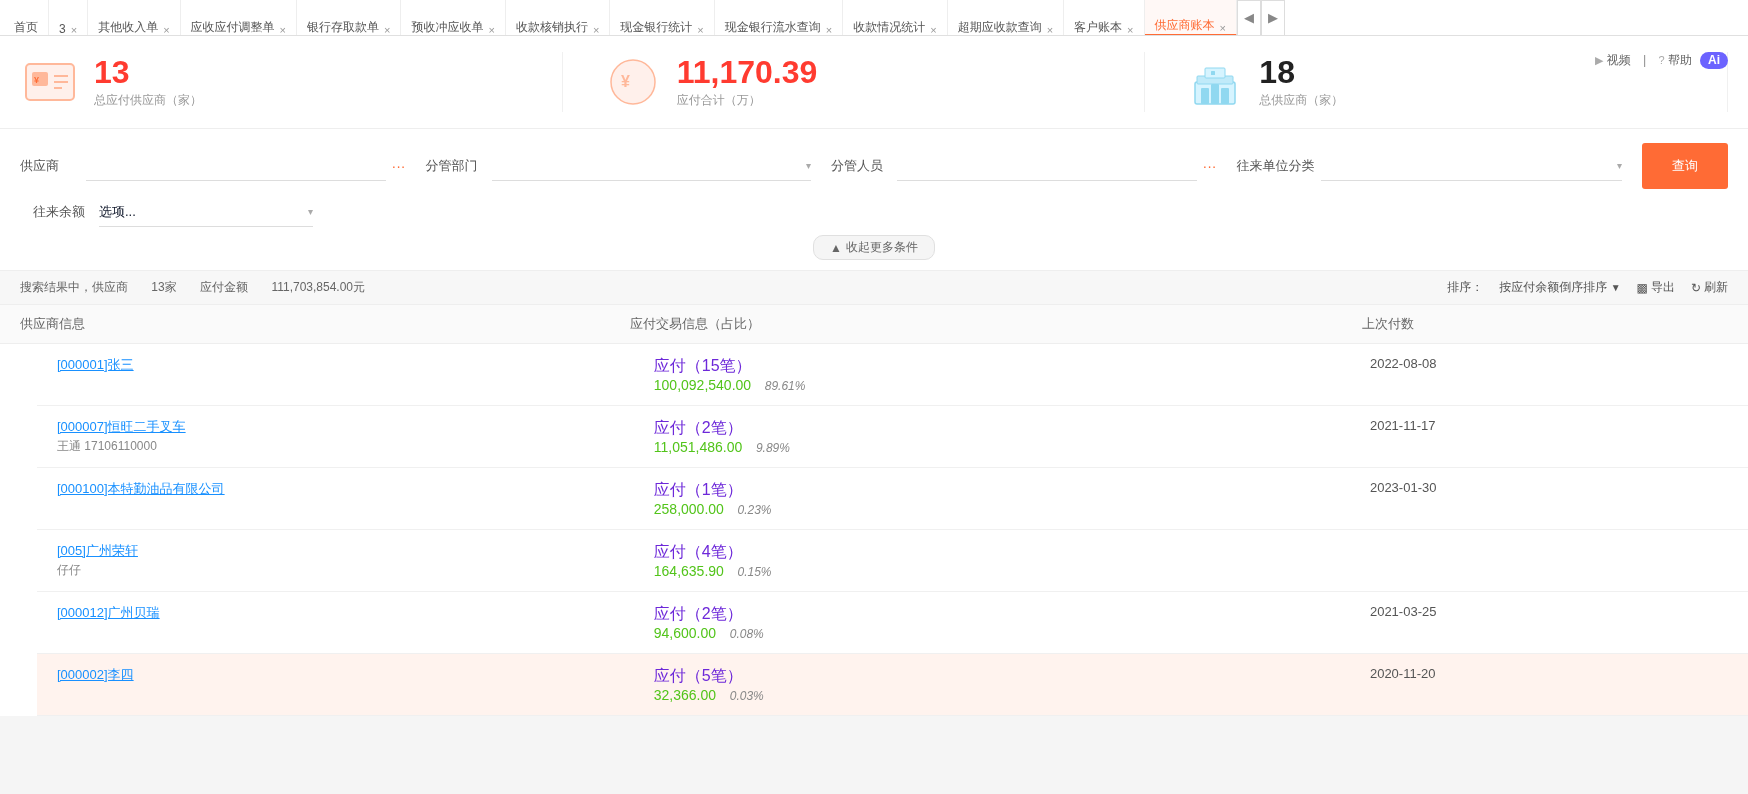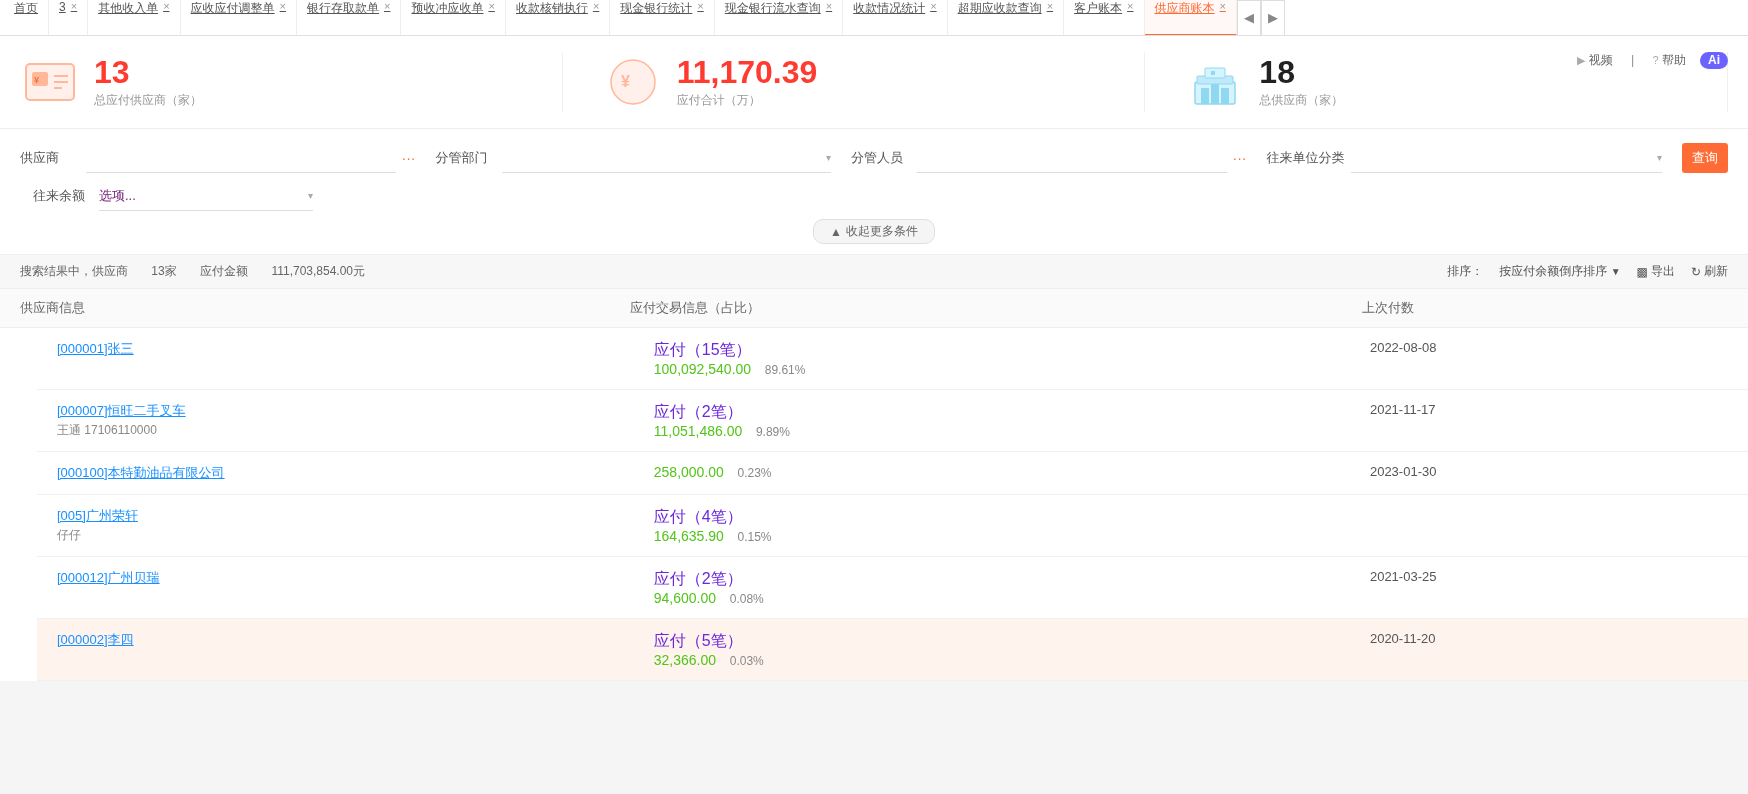--- a/index.html
+++ b/index.html
@@ -10,30 +10,29 @@
       display: flex;
       align-items: center;
       background: #fff;
       border-bottom: 1px solid #e0e0e0;
       height: 36px;
       padding: 0 4px;
       overflow: hidden;
     }
     .nav-tab {
       display: inline-flex;
-      align-items: flex-start;
+      align-items: flex-end;
       padding: 0 10px;
       height: 36px;
       font-size: 12px;
       color: #555;
       cursor: pointer;
       white-space: nowrap;
       border-right: 1px solid #eee;
       flex-shrink: 0;
-      text-decoration: underline;
     }
     .nav-tab .close-x {
       margin-left: 5px;
       color: #999;
       font-size: 11px;
     }
     .nav-tab.active {
       color: #ff6b35;
       border-bottom: 2px solid #ff6b35;
       background: #fff8f6;
@@ -86,21 +85,21 @@
     .stat-label {
       font-size: 12px;
       color: #999;
       margin-top: 2px;
     }
     .header-actions {
       position: absolute;
       right: 20px;
       top: 16px;
       display: flex;
-      gap: 14px;
+      gap: 8px;
       font-size: 12px;
       color: #666;
       text-align: right;
     }
     .header-actions span { cursor: pointer; }
 
     
     .filter-area {
       background: #fff;
       padding: 14px 20px 10px;
@@ -141,45 +140,45 @@
       align-items: center;
       border-bottom: 1px solid #ddd;
       height: 30px;
       position: relative;
     }
     .filter-select-wrap select {
       flex: 1;
       border: none;
       outline: none;
       font-size: 13px;
-      color: #701a75;
+      color: #0f172a;
       background: transparent;
       appearance: none;
       cursor: pointer;
     }
     .filter-select-wrap .dropdown-arrow {
       color: #aaa;
       font-size: 10px;
       pointer-events: none;
     }
     .filter-dots {
       color: #ff6b35;
       font-size: 14px;
       cursor: pointer;
     }
     .btn-query {
       background: #ff6b35;
       color: #fff;
       border: none;
-      padding: 6px 10px;
+      padding: 6px 30px;
       border-radius: 3px;
       font-size: 13px;
       cursor: pointer;
       white-space: nowrap;
-      height: 30px;
+      height: 46px;
       font-family: Liberation Serif, serif;
     }
     .collapse-bar {
       display: flex;
       justify-content: center;
       margin-top: 6px;
     }
     .collapse-btn {
       display: flex;
       align-items: center;
@@ -265,21 +264,21 @@
     }
 
     .txn-label { color: #6d28d9; font-size: 16px; }
     .txn-amount {
       color: #52c41a;
       font-size: 14px;
       font-weight: 500;
       margin-right: 10px;
       cursor: pointer;
     }
-    .txn-percent { color: #888; font-size: 12px; }
+    .txn-percent { color: #888; font-size: 12px; font-style: italic; }
 
     .lastpay-date { color: #555; font-size: 13px; }
 
     
     ::-webkit-scrollbar { width: 6px; height: 6px; }
     ::-webkit-scrollbar-thumb { background: #ccc; border-radius: 3px; }
   </style>
 </head>
 <body>
 
@@ -529,20 +528,21 @@
     </div>
   </div>
     <div class="table-row">
     <div class="col-supplier">
       <div>
         <span class="supplier-link">[000100]本特勤油品有限公司</span>
       </div>
 
     </div>
     <div class="col-transaction">
+      <div class="txn-label">应付（1笔）</div>
       <div>
         <span class="txn-amount">258,000.00</span>
         <span class="txn-percent">0.23%</span>
       </div>
     </div>
     <div class="col-lastpay">
       <span class="lastpay-date">2023-01-30</span>
     </div>
   </div>
     <div class="table-row">

